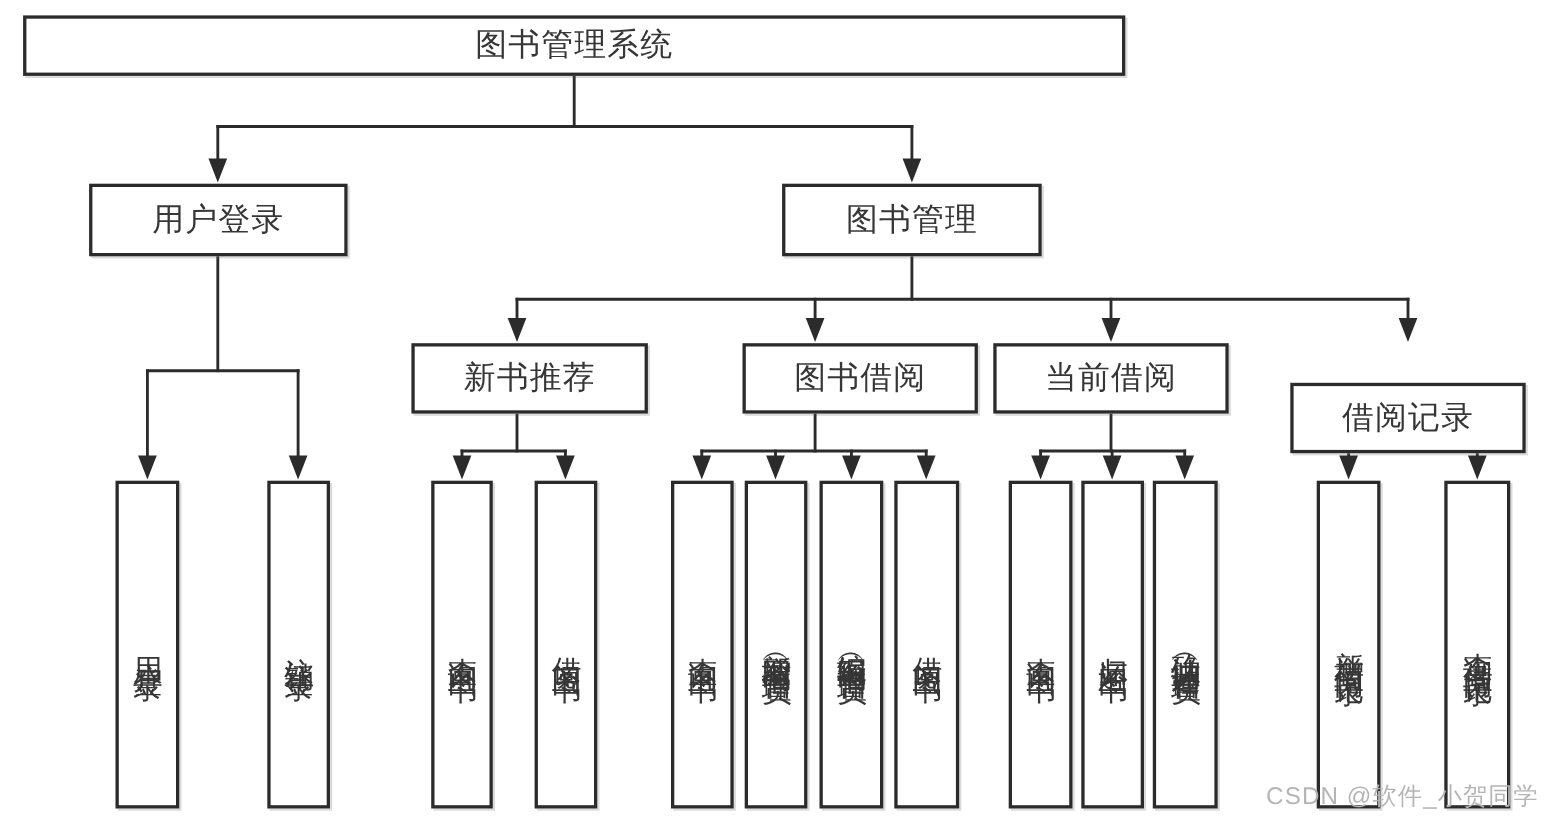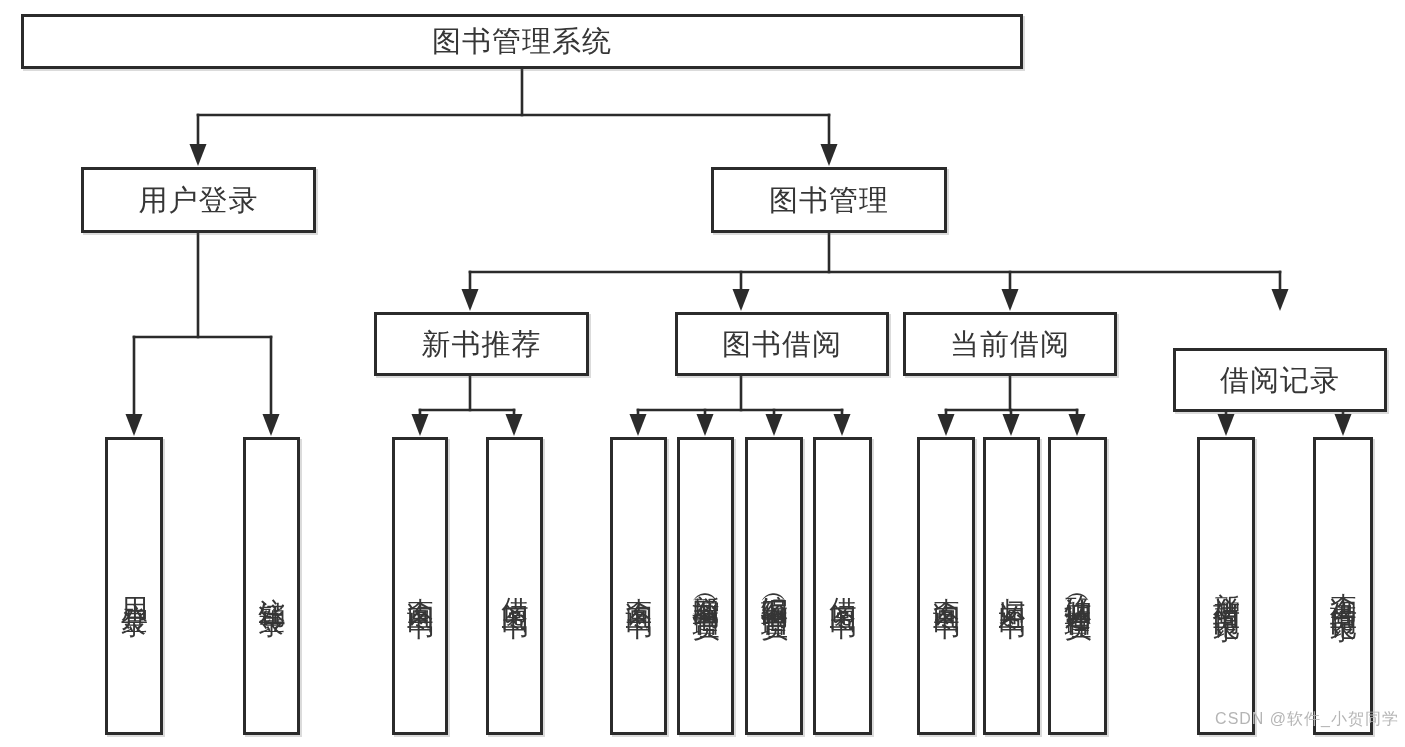--- a/index.html
+++ b/index.html
@@ -47,21 +47,21 @@
     font-size: 27px;
     letter-spacing: 5px;
     line-height: 1;
     white-space: nowrap;
   }
   .leaf .vlabel.tight { letter-spacing: 3px; }
   .watermark {
     position: absolute;
     top: 709px;
     right: 6px;
-    font-size: 16px;
+    font-size: 22px;
     color: #b5b5b5;
     letter-spacing: 1px;
     white-space: nowrap;
     z-index: 5;
   }
 </style>
 </head>
 <body>
 
 <div class="stage">

